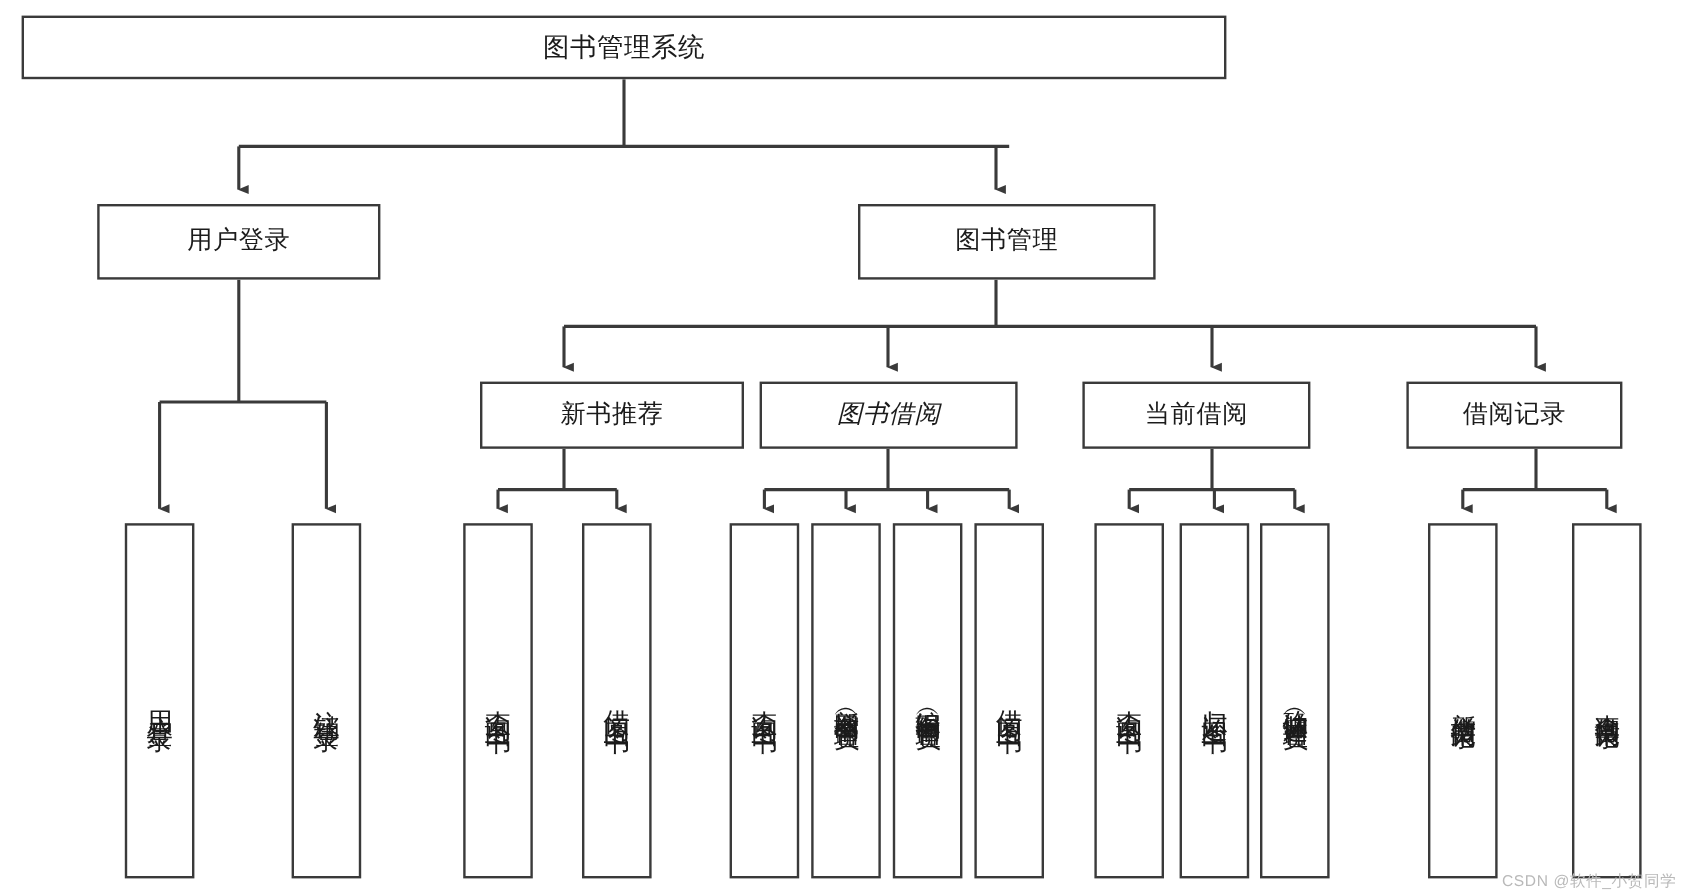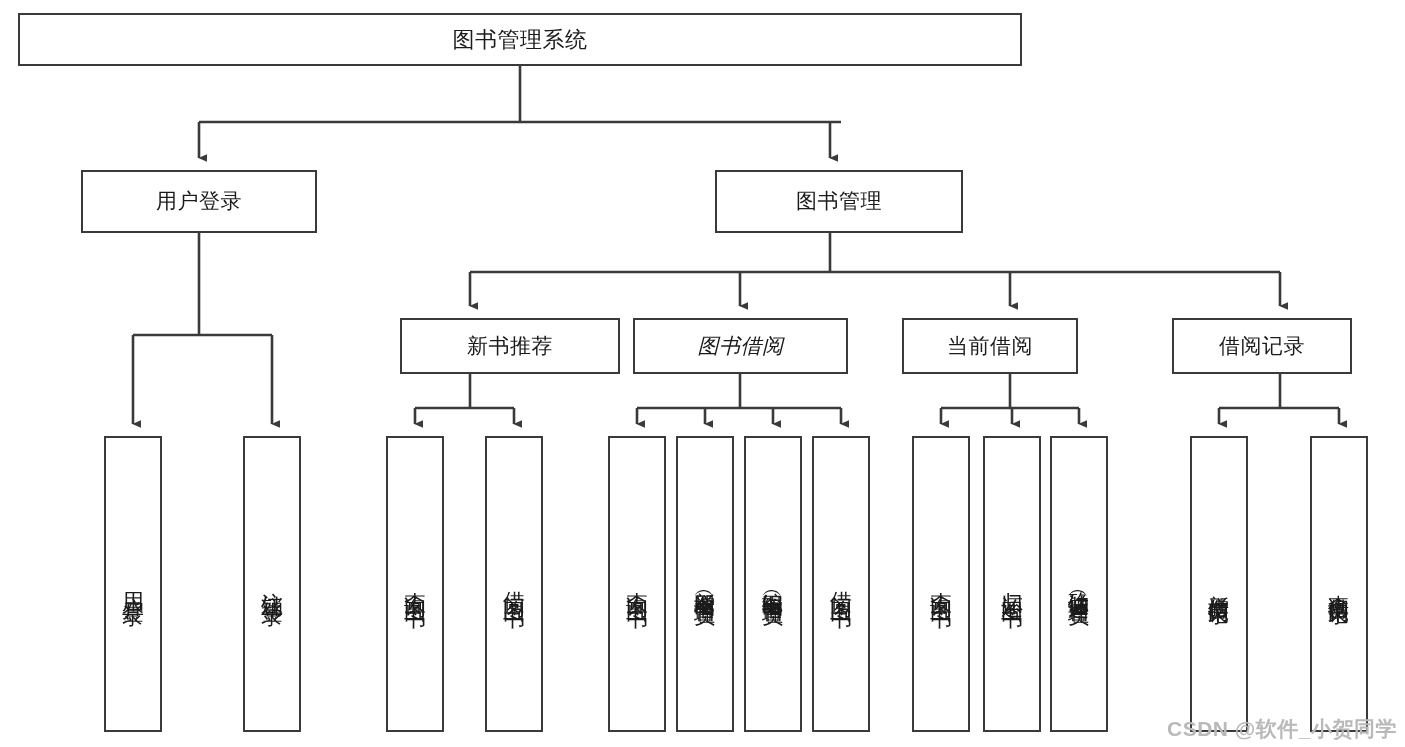--- a/index.html
+++ b/index.html
@@ -38,26 +38,25 @@
     font-size:22px;
     letter-spacing:5px;
     line-height:1;
     white-space:nowrap;
     max-height:294px;
   }
   .v-node.tight .node-label{font-size:21px;letter-spacing:2px;}
   .watermark{
     position:absolute;
     right:8px;bottom:4px;
-    font-size:21px;
+    font-size:13px;
     color:#b9b9b9;
     letter-spacing:0.5px;
     white-space:nowrap;
     user-select:none;
-    font-weight:bold;
   }
 </style>
 </head>
 <body>
 
 <div id="diagram-root">
 
   <svg id="tree-svg" viewBox="0 0 1405 747" xmlns="http://www.w3.org/2000/svg">
     <defs>
       <marker id="arrow" viewBox="0 0 12 12" refX="6" refY="11" markerWidth="9" markerHeight="9" orient="auto-start-reverse" markerUnits="userSpaceOnUse">
@@ -118,21 +117,21 @@
   <div class="node-box h-node" style="left:715px;top:170px;width:248px;height:63px;">
     <span class="node-label">图书管理</span>
   </div>
 
   <div class="node-box h-node" style="left:360px;top:318px;width:220px;height:56px;margin-left:40px;">
     <span class="node-label">新书推荐</span>
   </div>
   <div class="node-box h-node" style="left:633px;top:318px;width:215px;height:56px;font-style:italic;">
     <span class="node-label">图书借阅</span>
   </div>
-  <div class="node-box h-node" style="left:902px;top:318px;width:176px;height:56px;">
+  <div class="node-box h-node" style="left:902px;top:318px;width:190px;height:56px;">
     <span class="node-label">当前借阅</span>
   </div>
   <div class="node-box h-node" style="left:1172px;top:318px;width:180px;height:56px;">
     <span class="node-label">借阅记录</span>
   </div>
 
   <div class="node-box v-node" style="left:104px;top:436px;width:58px;height:296px;">
     <span class="node-label">用户登录</span>
   </div>
   <div class="node-box v-node" style="left:243px;top:436px;width:58px;height:296px;">

